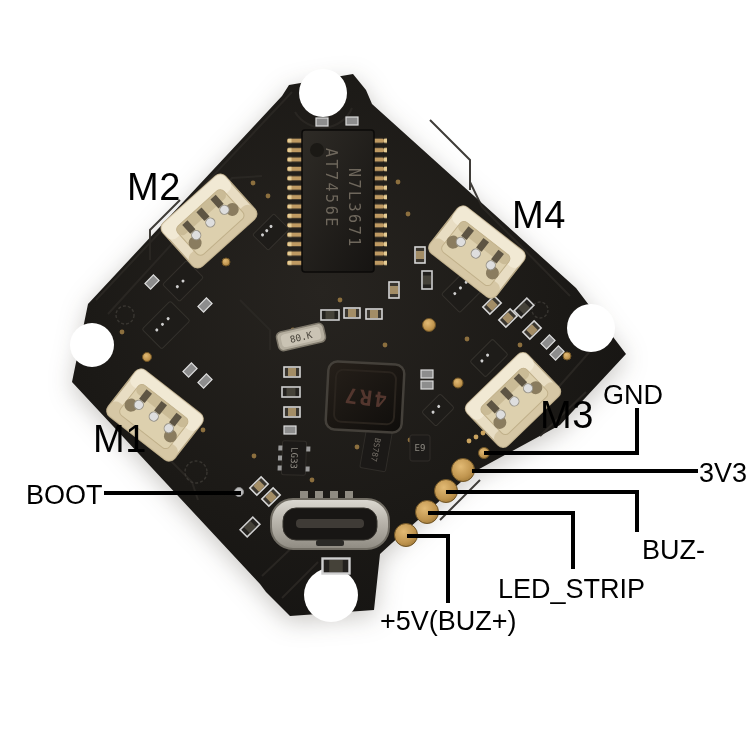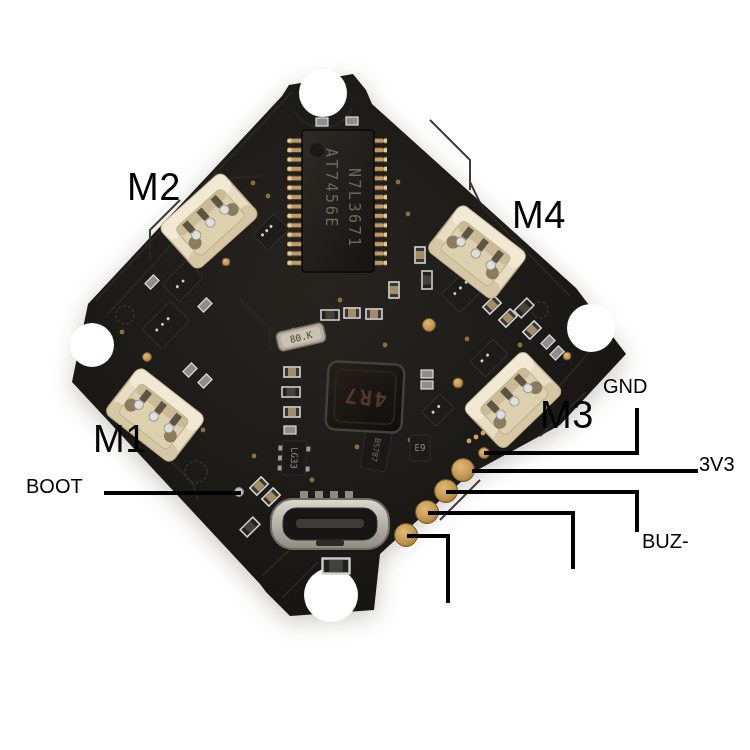--- a/index.html
+++ b/index.html
@@ -2,21 +2,21 @@
 <html><head>
 <meta charset="utf-8">
 <style>
   html,body{margin:0;padding:0;background:#fff;}
   #stage{position:relative;width:750px;height:750px;background:#fff;overflow:hidden;
          font-family:"Liberation Sans",sans-serif;}
   #pcb-svg{position:absolute;left:0;top:0;}
   .lbl{position:absolute;color:#000;line-height:1;white-space:nowrap;
        font-family:"Liberation Sans",sans-serif;}
   .lbl.motor{font-size:38px;font-weight:400;letter-spacing:0.5px;}
-  .lbl.pin{font-size:20px;font-weight:400;}
+  .lbl.pin{font-size:27px;font-weight:400;margin-top:6px;}
 </style>
 </head>
 <body>
 
 <div id="stage">
 
 <svg id="pcb-svg" width="750" height="750" viewBox="0 0 750 750">
   <defs>
     <radialGradient id="boardg" cx="45%" cy="40%" r="80%">
       <stop offset="0" stop-color="#272420"></stop>
@@ -284,14 +284,16 @@
 </svg>
 
 <div class="lbl motor" style="left:127px;top:168px">M2</div>
 <div class="lbl motor" style="left:512px;top:196px">M4</div>
 <div class="lbl motor" style="left:93px;top:420px">M1</div>
 <div class="lbl motor" style="left:540px;top:396px">M3</div>
 <div class="lbl pin" style="left:26px;top:476px">BOOT</div>
 <div class="lbl pin" style="left:603px;top:376px">GND</div>
 <div class="lbl pin" style="left:699px;top:454px">3V3</div>
 <div class="lbl pin" style="left:642px;top:531px">BUZ-</div>
+<div class="lbl pin" style="left:498px;top:570px">LED_STRIP</div>
+<div class="lbl pin" style="left:380px;top:602px">+5V(BUZ+)</div>
 
 </div>
 
 </body></html>

